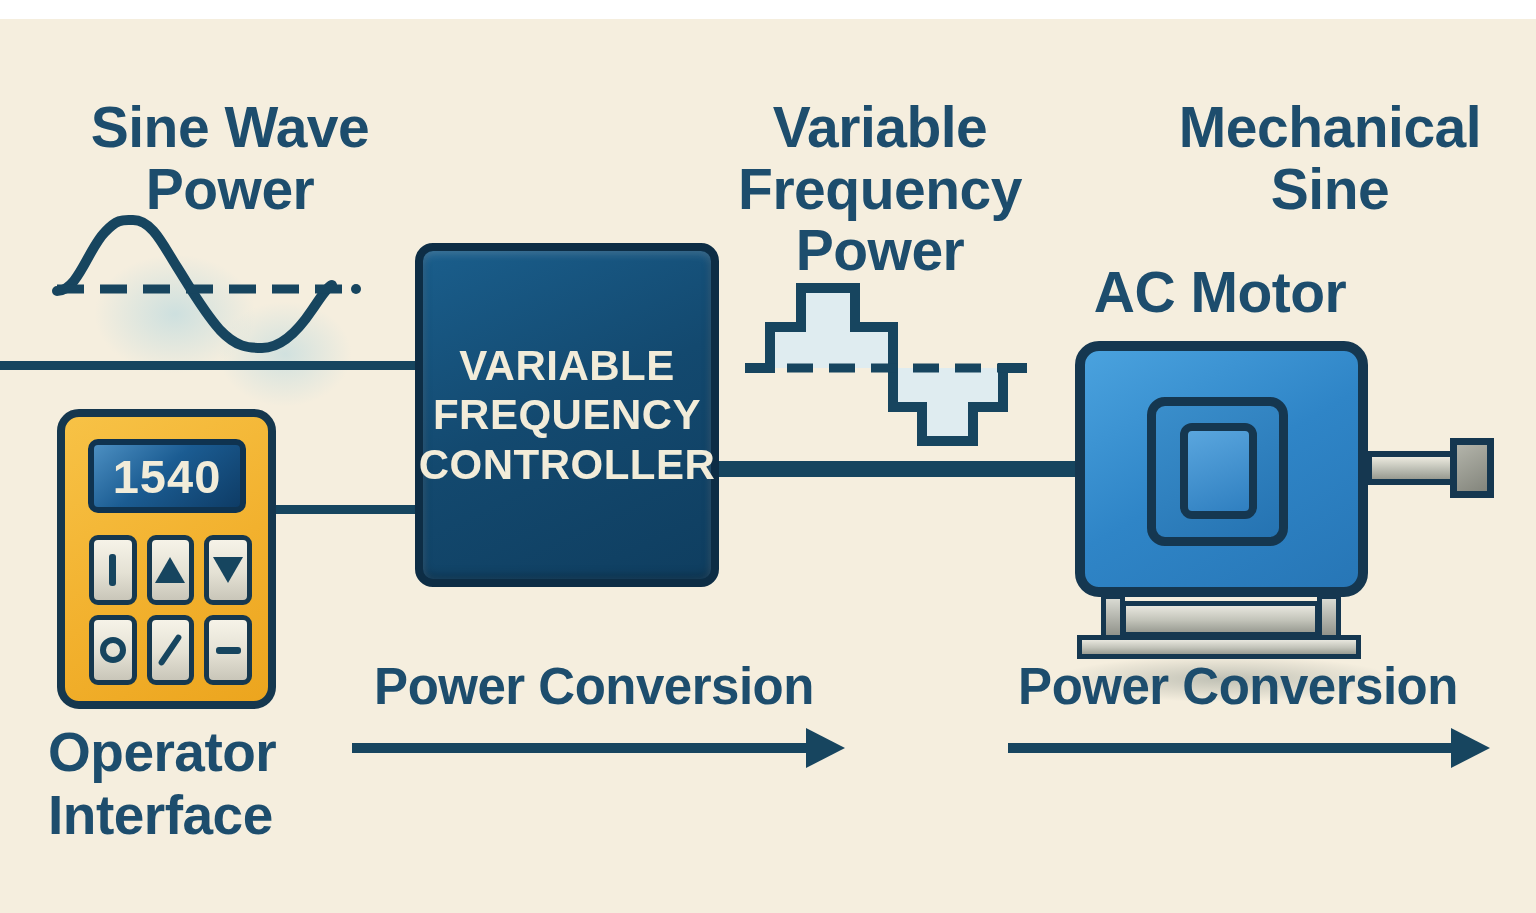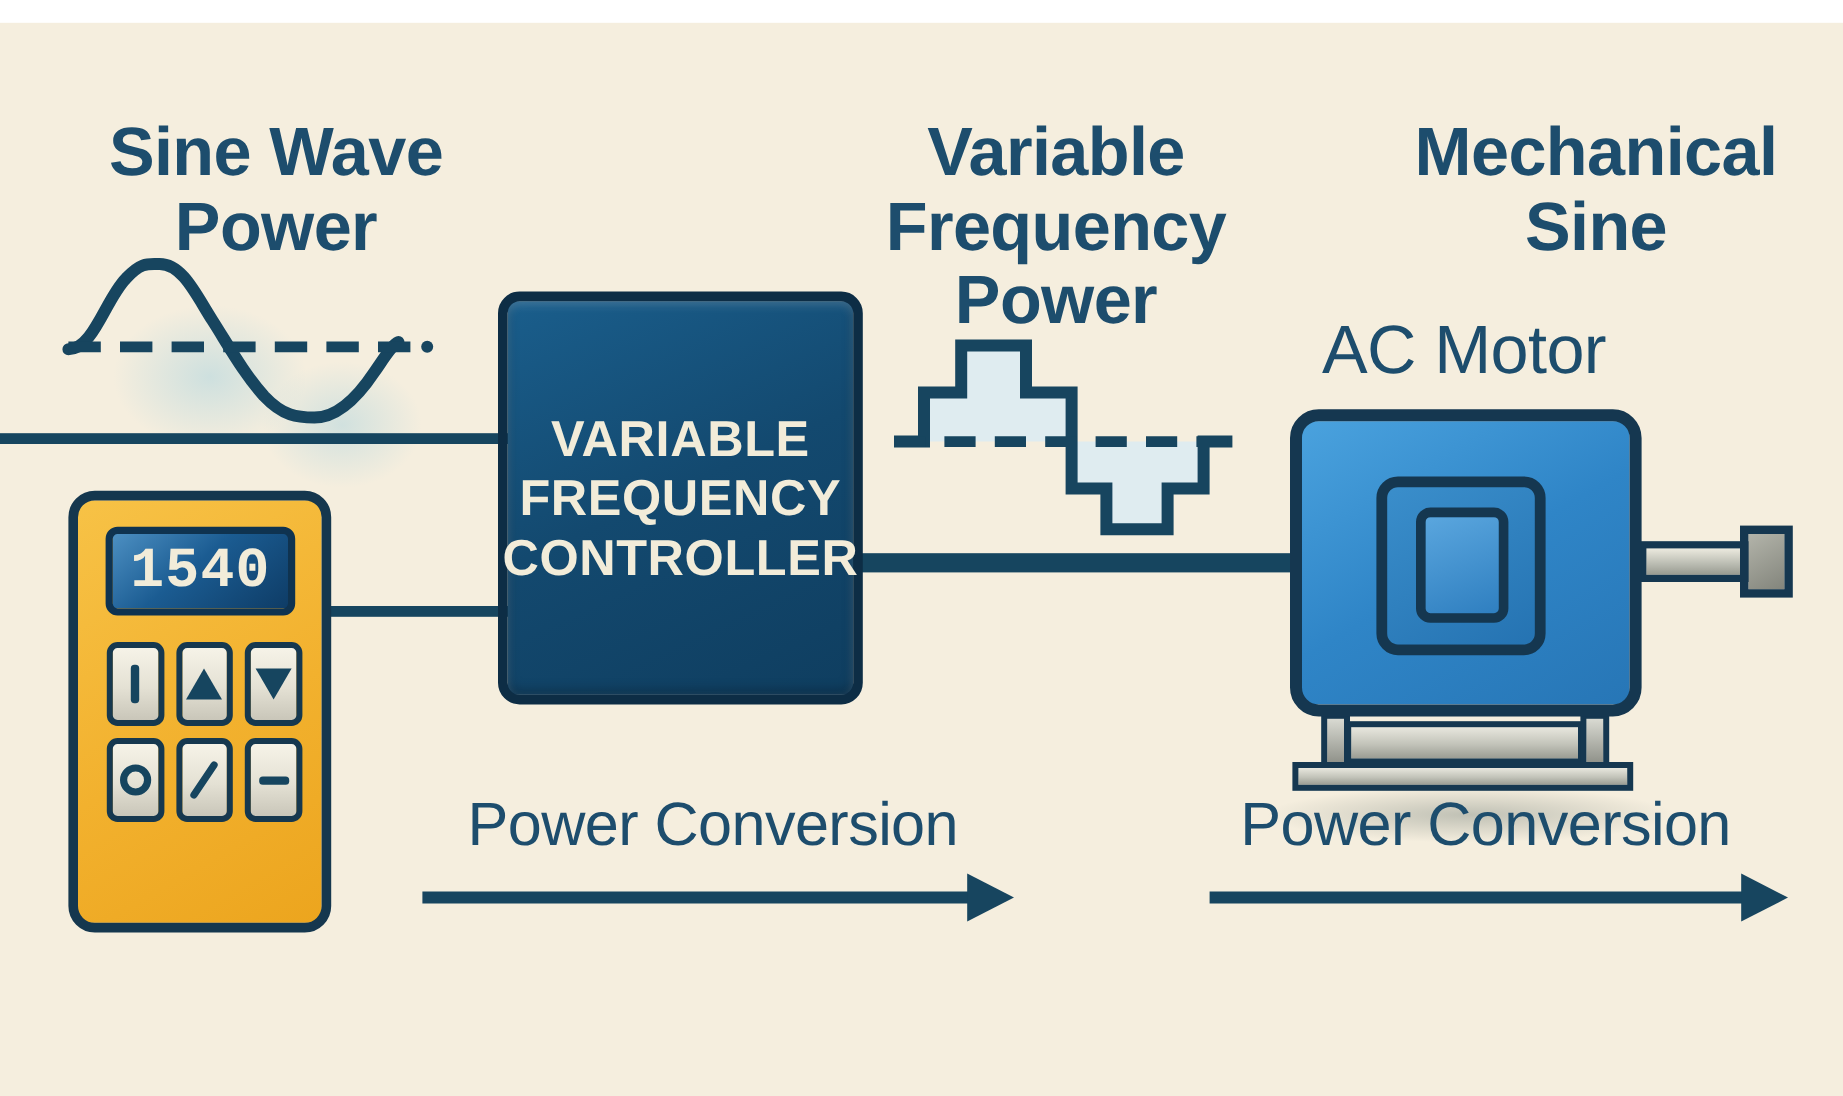--- a/index.html
+++ b/index.html
@@ -8,44 +8,43 @@
     position:relative;width:1536px;height:913px;overflow:hidden;
     background:var(--bg,#f5eede);
     margin-top:19px;
   }
   .abs{position:absolute;}
   .heading{
     color:var(--ink,#1d4d6d);font-weight:bold;text-align:center;
     font-size:57px;line-height:1.08;white-space:pre-line;letter-spacing:-0.5px;
   }
   .label{
-    color:var(--ink,#1d4d6d);font-weight:normal;white-space:pre-line;letter-spacing:-0.5px;
+    color:var(--ink,#1d4d6d);font-weight:bold;white-space:pre-line;letter-spacing:-0.5px;
   }
   .wire{background:var(--outline,#16455f);}
   .blob{border-radius:50%;pointer-events:none;}
 
   
   #controller{
     left:415px;top:224px;width:304px;height:344px;box-sizing:border-box;
     border:8px solid #0d2d45;border-radius:18px;
     background:linear-gradient(155deg,#1a5e8c 0%,#13496f 48%,#0f3e60 100%);
     box-shadow:inset 0 3px 8px rgba(255,255,255,.18), inset 0 -4px 10px rgba(0,0,0,.25);
     display:flex;align-items:center;justify-content:center;
   }
   #controller .box-label{
     color:var(--cream,#f2ecd9);font-weight:bold;font-size:42px;line-height:1.18;
     text-align:center;white-space:pre-line;letter-spacing:0.5px;
   }
 
   
   #keypad{
-    left:57px;top:390px;width:219px;height:368px;box-sizing:border-box;
+    left:57px;top:390px;width:219px;height:300px;box-sizing:border-box;
     border:8px solid #15374e;border-radius:22px;
     background:linear-gradient(150deg,#f7c246 0%,#f2b12e 55%,#eca51e 100%);
-    font-family:Liberation Mono, monospace;
   }
   #keypad-display{
     position:absolute;left:23px;top:22px;width:158px;height:74px;box-sizing:border-box;
     border:6px solid #0f3350;border-radius:10px;
     background:linear-gradient(140deg,#4c8fc2 0%,#1b5c92 45%,#0e3c66 100%);
     color:var(--cream,#f2ecd9);font-weight:bold;font-size:47px;letter-spacing:1px;
     display:flex;align-items:center;justify-content:center;
   }
   #keypad-buttons{
     position:absolute;left:24px;top:118px;width:163px;height:150px;
@@ -176,14 +175,16 @@
     <line x1="352" y1="729" x2="810" y2="729" stroke="#17455f" stroke-width="10"></line>
     <polygon points="806,709 845,729 806,749" fill="#17455f"></polygon>
   </svg>
 
   <div class="abs label" style="left:988px;top:638px;width:500px;font-size:51px;text-align:center;">Power Conversion</div>
   <svg class="abs" style="left:1000px;top:700px;" width="500" height="60" viewBox="1000 700 500 60">
     <line x1="1008" y1="729" x2="1455" y2="729" stroke="#17455f" stroke-width="10"></line>
     <polygon points="1451,709 1490,729 1451,749" fill="#17455f"></polygon>
   </svg>
 
+  <div class="abs label" style="left:48px;top:702px;width:340px;font-size:55px;line-height:1.14;text-align:left;">Operator
+Interface</div>
 
 </div>
 
 </body></html>

